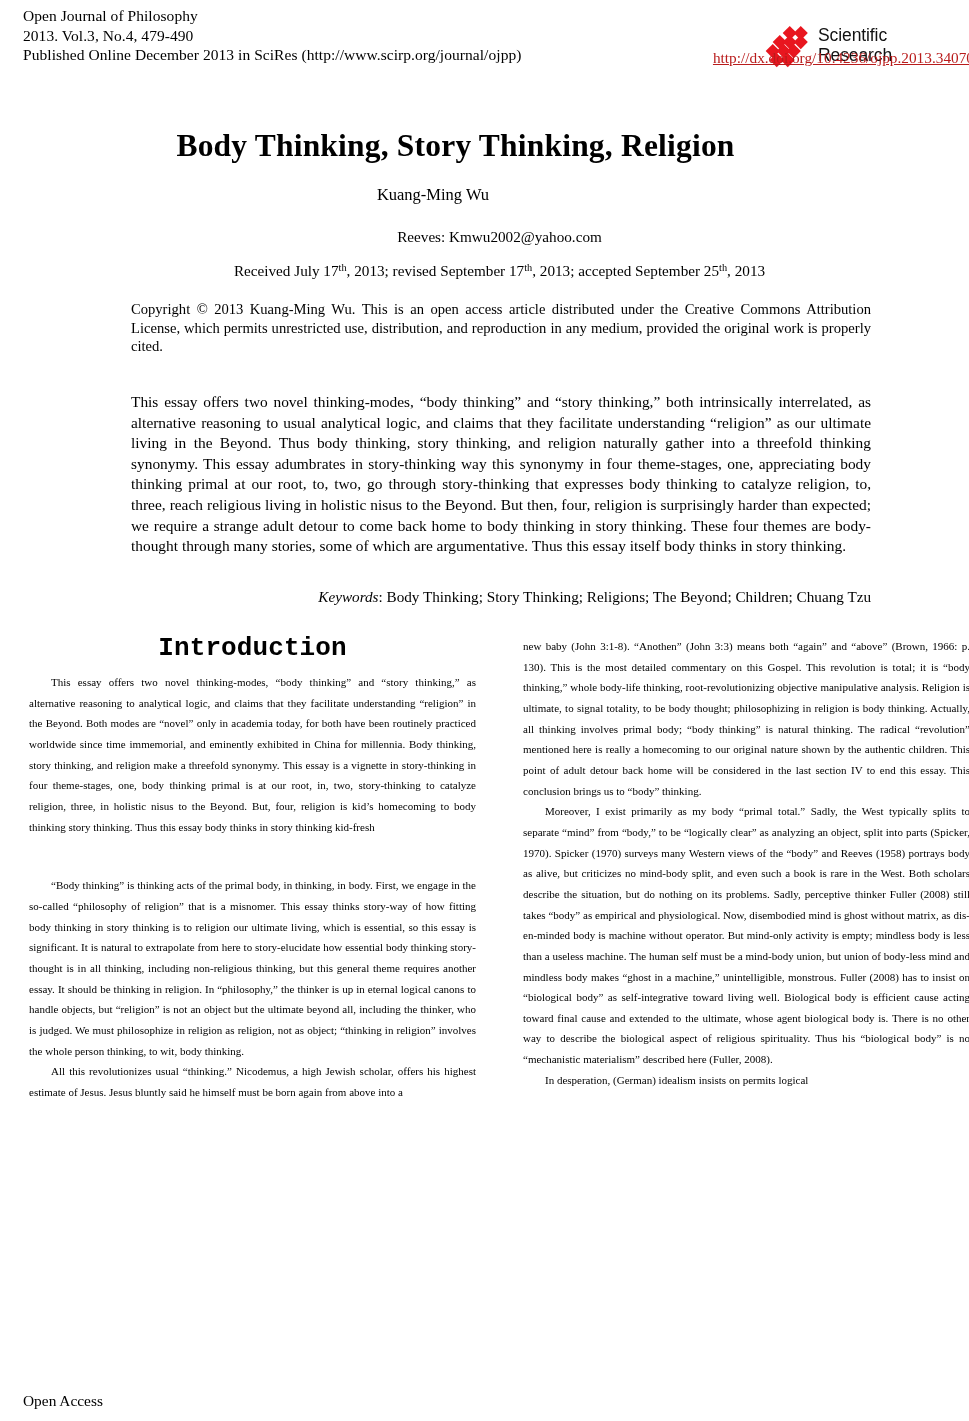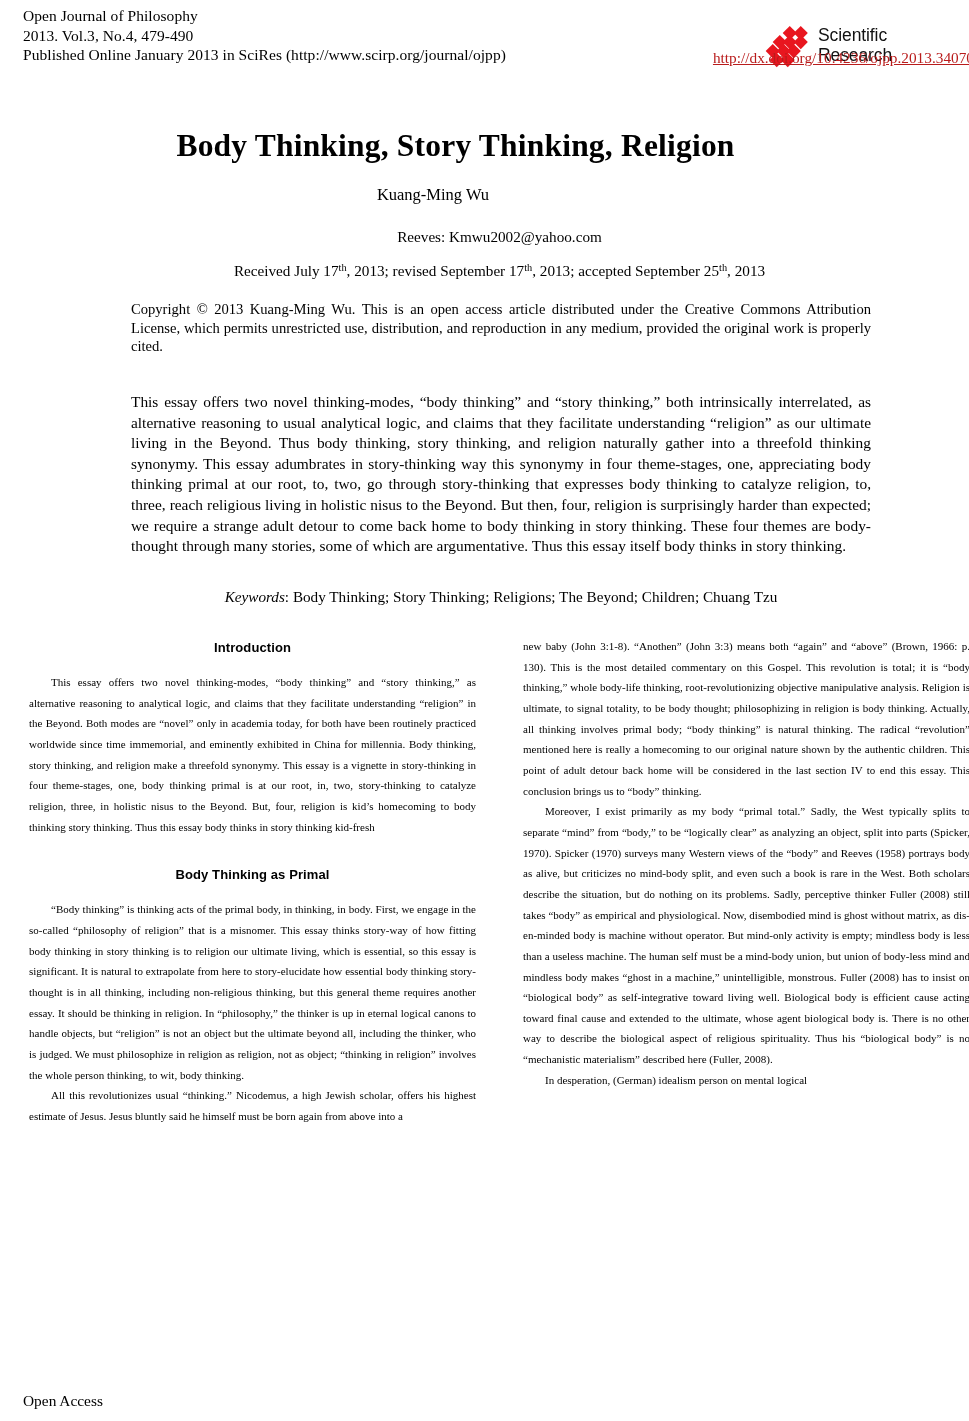--- a/index.html
+++ b/index.html
@@ -157,21 +157,21 @@
     text-align: justify;
     text-justify: inter-word;
   }
   .keywords {
     position: absolute;
     left: 116px;
     top: 587px;
     width: 740px;
     font-size: 15.2px;
     line-height: 20px;
-    text-align: center;
+    text-align: right;
   }
 
   
   .columns {
     position: absolute;
     left: 14px;
     top: 636px;
     width: 941px;
     height: 760px;
   }
@@ -179,23 +179,23 @@
     position: absolute;
     top: 0;
     width: 447px;
     height: 760px;
   }
   .col-left  { left: 0px; }
   .col-right { left: 494px; }
 
   h2.section {
     margin: 0 0 0 0;
-    font-family: Liberation Sans, sans-serif;
+    font-family: Liberation Mono, monospace;
     font-weight: bold;
-    font-size: 13px;
+    font-size: 26px;
     line-height: 24px;
     text-align: center;
     letter-spacing: 0.1px;
   }
   p.body {
     margin: 0;
     font-size: 11px;
     line-height: 20.65px;
     text-align: justify;
     text-justify: inter-word;
@@ -225,21 +225,21 @@
 </style>
 </head>
 <body>
 
 <div class="page">
 
   <div class="masthead">
     <div class="masthead-lines">
       <div>Open Journal of Philosophy</div>
       <div>2013. Vol.3, No.4, 479-490</div>
-      <div>Published Online January 2013 in SciRes (http://www.scirp.org/journal/ojpp)</div>
+      <div>Published Online December 2013 in SciRes (http://www.scirp.org/journal/ojpp)</div>
     </div>
 
     <div class="logo">
       <div class="logo-mark">
         <i style="left:17px;  top:0px;"></i>
         <i style="left:27.5px;top:0px;"></i>
         <i style="left:6.5px; top:9px;"></i>
         <i style="left:17px;  top:9px;"></i>
         <i style="left:27.5px;top:9px;"></i>
         <i style="left:0px;   top:18px;"></i>
@@ -270,30 +270,29 @@
   <div class="keywords"><em>Keywords</em><span>: </span><span>Body Thinking; Story Thinking; Religions; The Beyond; Children; Chuang Tzu</span></div>
 
   <div class="columns">
 
     <div class="col col-left">
       <h2 class="section">Introduction</h2>
       <div class="gap-after-h2-first"></div>
       <p class="body">This essay offers two novel thinking-modes, “body thinking” and “story thinking,” as alternative reasoning to analytical logic, and claims that they facilitate understanding “religion” in the Beyond. Both modes are “novel” only in academia today, for both have been routinely practiced worldwide since time immemorial, and eminently exhibited in China for millennia. Body thinking, story thinking, and religion make a threefold synonymy. This essay is a vignette in story-thinking in four theme-stages, one, body thinking primal is at our root, in, two, story-thinking to catalyze religion, three, in holistic nisus to the Beyond. But, four, religion is kid’s homecoming to body thinking story thinking. Thus this essay body thinks in story thinking kid-fresh</p>
 
       <div class="gap-before-h2"></div>
-      <h2 class="section">Body Thinking as Primal</h2>
       <div class="gap-after-h2"></div>
       <p class="body">“Body thinking” is thinking acts of the primal body, in thinking, in body. First, we engage in the so-called “philosophy of religion” that is a misnomer. This essay thinks story-way of how fitting body thinking in story thinking is to religion our ultimate living, which is essential, so this essay is significant. It is natural to extrapolate from here to story-elucidate how essential body thinking story-thought is in all thinking, including non-religious thinking, but this general theme requires another essay. It should be thinking in religion. In “philosophy,” the thinker is up in eternal logical canons to handle objects, but “religion” is not an object but the ultimate beyond all, including the thinker, who is judged. We must philosophize in religion as religion, not as object; “thinking in religion” involves the whole person thinking, to wit, body thinking.</p>
       <p class="body">All this revolutionizes usual “thinking.” Nicodemus, a high Jewish scholar, offers his highest estimate of Jesus. Jesus bluntly said he himself must be born again from above into a</p>
     </div>
 
     <div class="col col-right">
       <p class="body noindent">new baby (John 3:1-8). “Anothen” (John 3:3) means both “again” and “above” (Brown, 1966: p. 130). This is the most detailed commentary on this Gospel. This revolution is total; it is “body thinking,” whole body-life thinking, root-revolutionizing objective manipulative analysis. Religion is ultimate, to signal totality, to be body thought; philosophizing in religion is body thinking. Actually, all thinking involves primal body; “body thinking” is natural thinking. The radical “revolution” mentioned here is really a homecoming to our original nature shown by the authentic children. This point of adult detour back home will be considered in the last section IV to end this essay. This conclusion brings us to “body” thinking.</p>
       <p class="body">Moreover, I exist primarily as my body “primal total.” Sadly, the West typically splits to separate “mind” from “body,” to be “logically clear” as analyzing an object, split into parts (Spicker, 1970). Spicker (1970) surveys many Western views of the “body” and Reeves (1958) portrays body as alive, but criticizes no mind-body split, and even such a book is rare in the West. Both scholars describe the situation, but do nothing on its problems. Sadly, perceptive thinker Fuller (2008) still takes “body” as empirical and physiological. Now, disembodied mind is ghost without matrix, as dis-en-minded body is machine without operator. But mind-only activity is empty; mindless body is less than a useless machine. The human self must be a mind-body union, but union of body-less mind and mindless body makes “ghost in a machine,” unintelligible, monstrous. Fuller (2008) has to insist on “biological body” as self-integrative toward living well. Biological body is efficient cause acting toward final cause and extended to the ultimate, whose agent biological body is. There is no other way to describe the biological aspect of religious spirituality. Thus his “biological body” is no “mechanistic materialism” described here (Fuller, 2008).</p>
-      <p class="body">In desperation, (German) idealism person on mental logical</p>
+      <p class="body">In desperation, (German) idealism insists on permits logical</p>
     </div>
 
   </div>
 
   <div class="footer-left">Open Access</div>
   <div class="footer-right">479</div>
 
 </div>
 
 </body></html>

